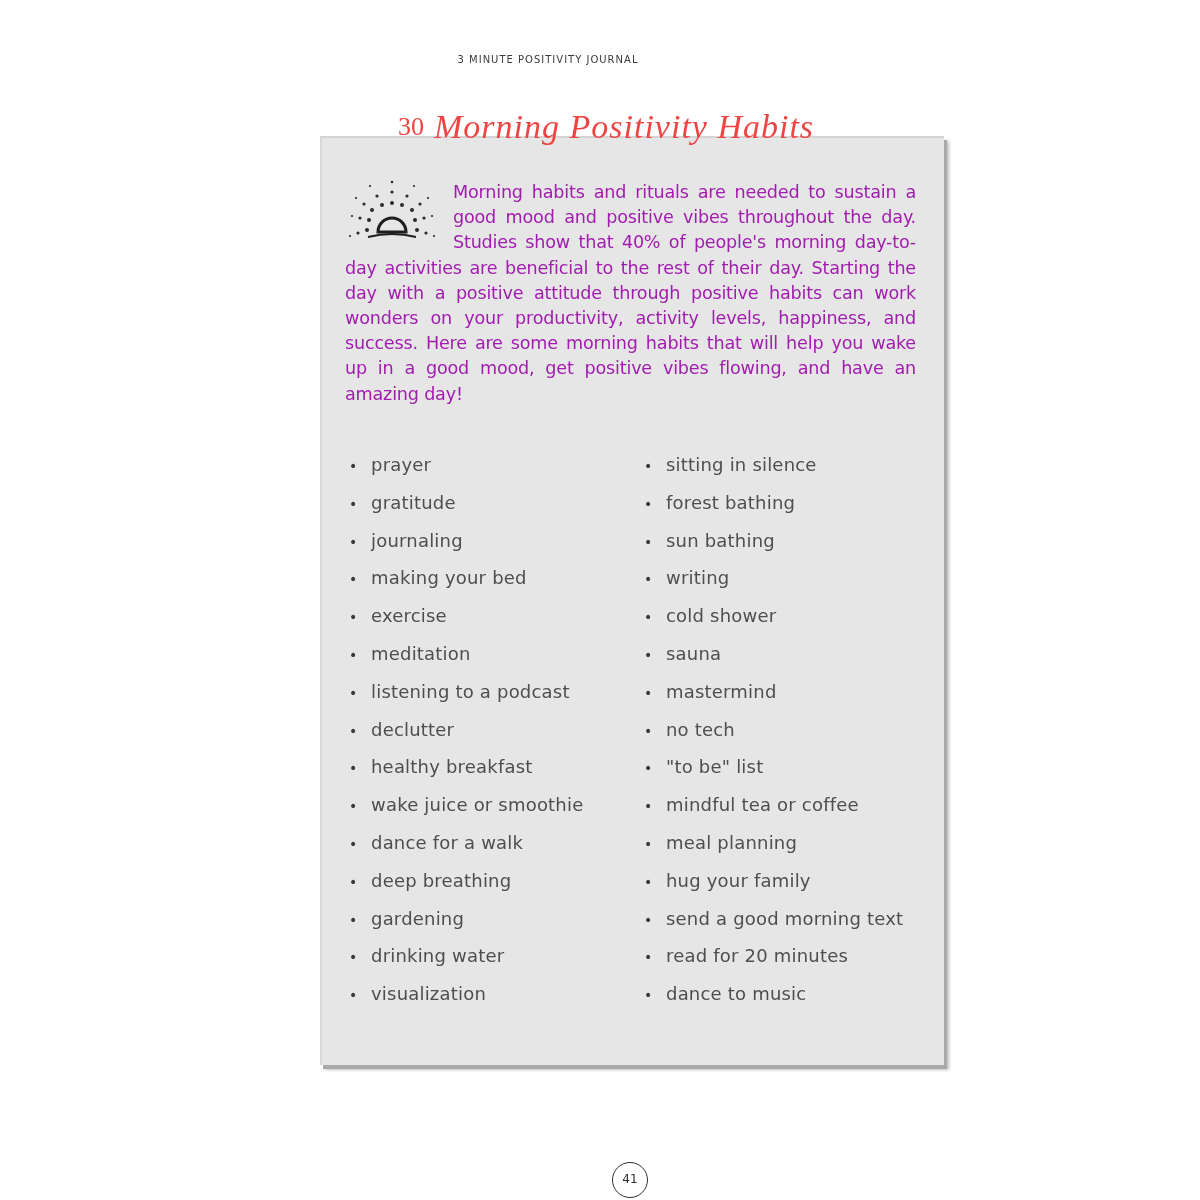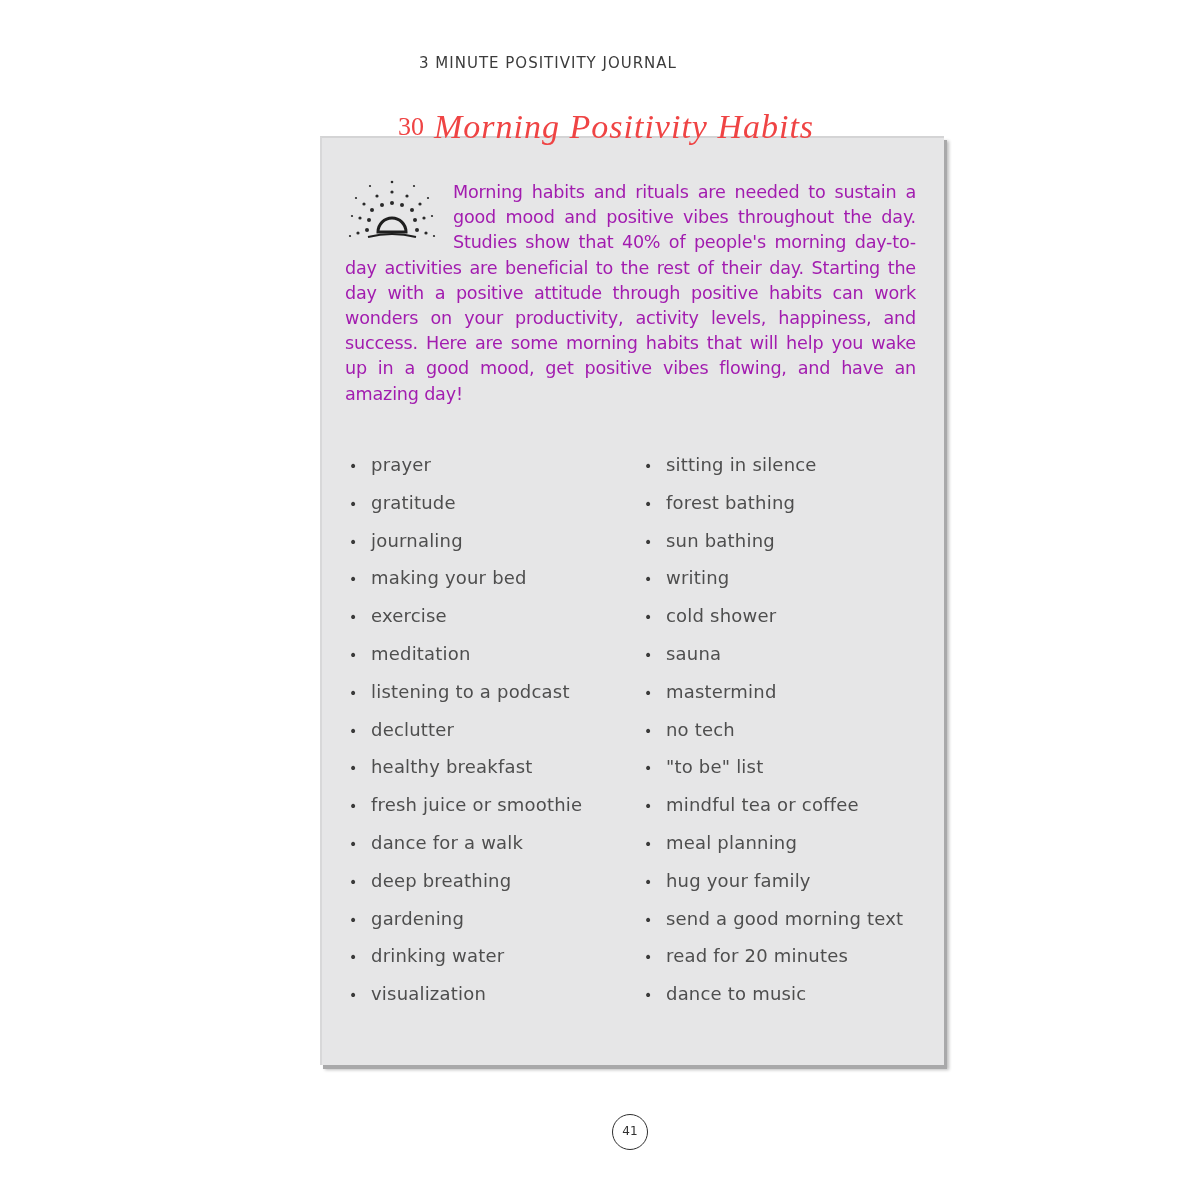--- a/index.html
+++ b/index.html
@@ -2,21 +2,21 @@
 <html><head>
 <meta charset="utf-8">
 <style>
   html, body { margin:0; padding:0; }
   body {
     width:1200px; height:1200px; background:#ffffff; position:relative; overflow:hidden;
     font-family: "Liberation Sans", "DejaVu Sans", sans-serif; color:#3a3a3a;
   }
   .running-head {
     position:absolute; top:54px; left:0; width:1096px; text-align:center;
-    font-size:15px; letter-spacing:1px; color:#3b3b3b;
+    font-size:10px; letter-spacing:1px; color:#3b3b3b;
     font-family:"DejaVu Sans", sans-serif;
   }
   .card {
     position:absolute; left:320px; top:136px; width:622px; height:927px;
     background:#e6e6e7;
     border-top:2px solid #d4d4d5; border-left:2px solid #d8d8d9;
     box-shadow: 3px 4px 0 #a9a9aa, 5px 5px 3px rgba(0,0,0,0.25);
   }
   .title {
     position:absolute; top:108px; left:398px; height:50px; white-space:nowrap;
@@ -35,21 +35,21 @@
   .intro .float-spacer { float:left; width:108px; height:72px; }
   .list-col { position:absolute; top:450px; list-style:none; margin:3px; padding:0; }
   .list-col.left { left:346px; }
   .list-col.right { left:641px; }
   .list-col li {
     height:37.8px; line-height:24px; font-size:18px; color:#4e4e4e;
     font-family:"DejaVu Sans", sans-serif; letter-spacing:0.2px; white-space:nowrap;
   }
   .list-col li .bullet { display:inline-block; width:22px; font-size:14px; color:#3a3a3a; }
   .page-num {
-    position:absolute; left:612px; top:1114px; width:36px; height:36px;
+    position:absolute; left:612px; top:1162px; width:36px; height:36px;
     border:1.8px solid #2f2f2f; border-radius:50%; box-sizing:border-box;
     text-align:center; line-height:33px; font-size:12px; color:#2f2f2f;
     font-family:"DejaVu Sans", sans-serif;
   }
 </style>
 </head>
 <body>
 
 <div class="running-head">3 MINUTE POSITIVITY JOURNAL</div>
 
@@ -98,21 +98,21 @@
 <ul class="list-col left">
   <li><span class="bullet">•</span><span>prayer</span></li>
   <li><span class="bullet">•</span><span>gratitude</span></li>
   <li><span class="bullet">•</span><span>journaling</span></li>
   <li><span class="bullet">•</span><span>making your bed</span></li>
   <li><span class="bullet">•</span><span>exercise</span></li>
   <li><span class="bullet">•</span><span>meditation</span></li>
   <li><span class="bullet">•</span><span>listening to a podcast</span></li>
   <li><span class="bullet">•</span><span>declutter</span></li>
   <li><span class="bullet">•</span><span>healthy breakfast</span></li>
-  <li><span class="bullet">•</span><span>fresh juice or smoothie</span></li>
+  <li><span class="bullet">•</span><span>wake juice or smoothie</span></li>
   <li><span class="bullet">•</span><span>dance for a walk</span></li>
   <li><span class="bullet">•</span><span>deep breathing</span></li>
   <li><span class="bullet">•</span><span>gardening</span></li>
   <li><span class="bullet">•</span><span>drinking water</span></li>
   <li><span class="bullet">•</span><span>visualization</span></li>
 </ul>
 
 <ul class="list-col right">
   <li><span class="bullet">•</span><span>sitting in silence</span></li>
   <li><span class="bullet">•</span><span>forest bathing</span></li>

